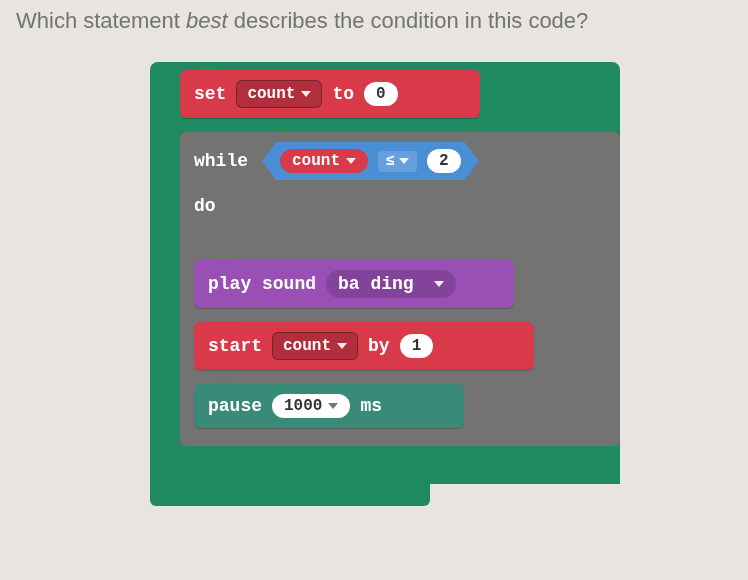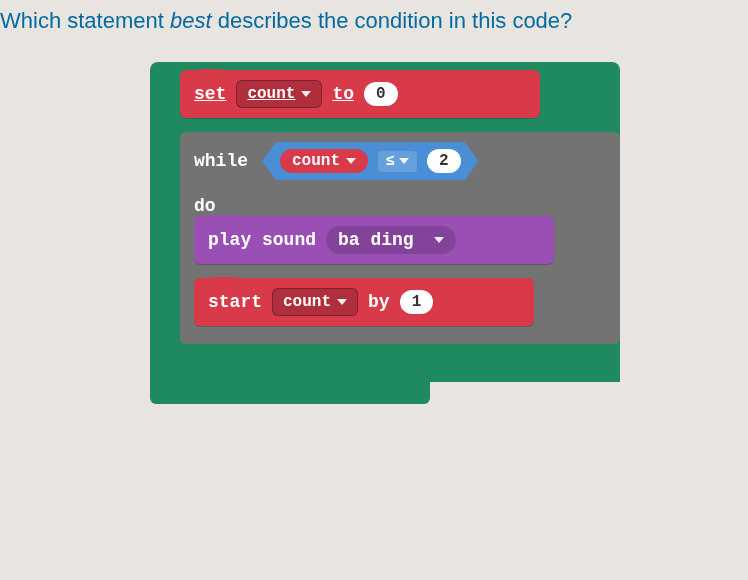--- a/index.html
+++ b/index.html
@@ -5,22 +5,22 @@
   * { box-sizing: border-box; margin: 0; padding: 0; }
   body {
     width: 748px;
     height: 580px;
     background: #e8e5e0;
     font-family: -apple-system, BlinkMacSystemFont, "Segoe UI", Arial, sans-serif;
     overflow: hidden;
   }
   .question {
     font-size: 22px;
-    color: #0369a1;
-    padding: 8px 0 0 0;
+    color: #737373;
+    padding: 8px 0 0 16px;
     font-weight: 400;
   }
   .question em { font-style: italic; }
   .canvas {
     position: relative;
     margin-top: 28px;
     margin-left: 150px;
   }
   .hat-block {
     background: #1f8a5f;
@@ -55,21 +55,21 @@
   .notch-top::before {
     content: "";
     position: absolute;
     top: -1px;
     left: 18px;
     width: 24px;
     height: 6px;
     background: inherit;
     border-radius: 0 0 6px 6px;
   }
-  .red { background: #d83a4a; width: 360px; text-decoration: underline; }
+  .red { background: #d83a4a; width: 300px; }
   .green-c {
     background: #737373;
     border-radius: 6px;
     padding: 10px 14px 4px 14px;
     margin-bottom: 14px;
     font-family: "Courier New", monospace;
     font-weight: bold;
     font-size: 18px;
     color: #fff;
     width: 440px;
@@ -84,21 +84,21 @@
     display: inline-block;
     vertical-align: top;
     padding-top: 6px;
     width: 34px;
   }
   .c-body {
     display: inline-block;
     vertical-align: top;
     width: calc(100% - 40px);
   }
-  .purple { background: #9a4fb5; width: 360px; }
+  .purple { background: #9a4fb5; width: 320px; margin-top: 44px; }
   .red2 { background: #d83a4a; width: 340px; }
   .teal { background: #3a8a7a; width: 270px; }
   .dropdown-slot {
     background: rgba(0,0,0,0.18);
     border: 1px solid rgba(0,0,0,0.3);
     border-radius: 6px;
     padding: 4px 10px;
     display: inline-flex;
     align-items: center;
     gap: 6px;
@@ -232,20 +232,28 @@
               <span>start</span>
               <span class="dropdown-slot">
                 <span>count</span>
                 <span class="tri"></span>
               </span>
               <span>by</span>
               <span class="round-input">1</span>
             </div>
 
             
+            <div class="block teal notch-top">
+              <span>pause</span>
+              <span class="round-input">
+                <span>1000</span>
+                <span class="tri" style="color:#666"></span>
+              </span>
+              <span>ms</span>
+            </div>
 
           </div>
         </div>
       </div>
 
     </div>
     <div class="hat-bottom"></div>
   </div>
   <div class="hat-foot"></div>
 </div>

